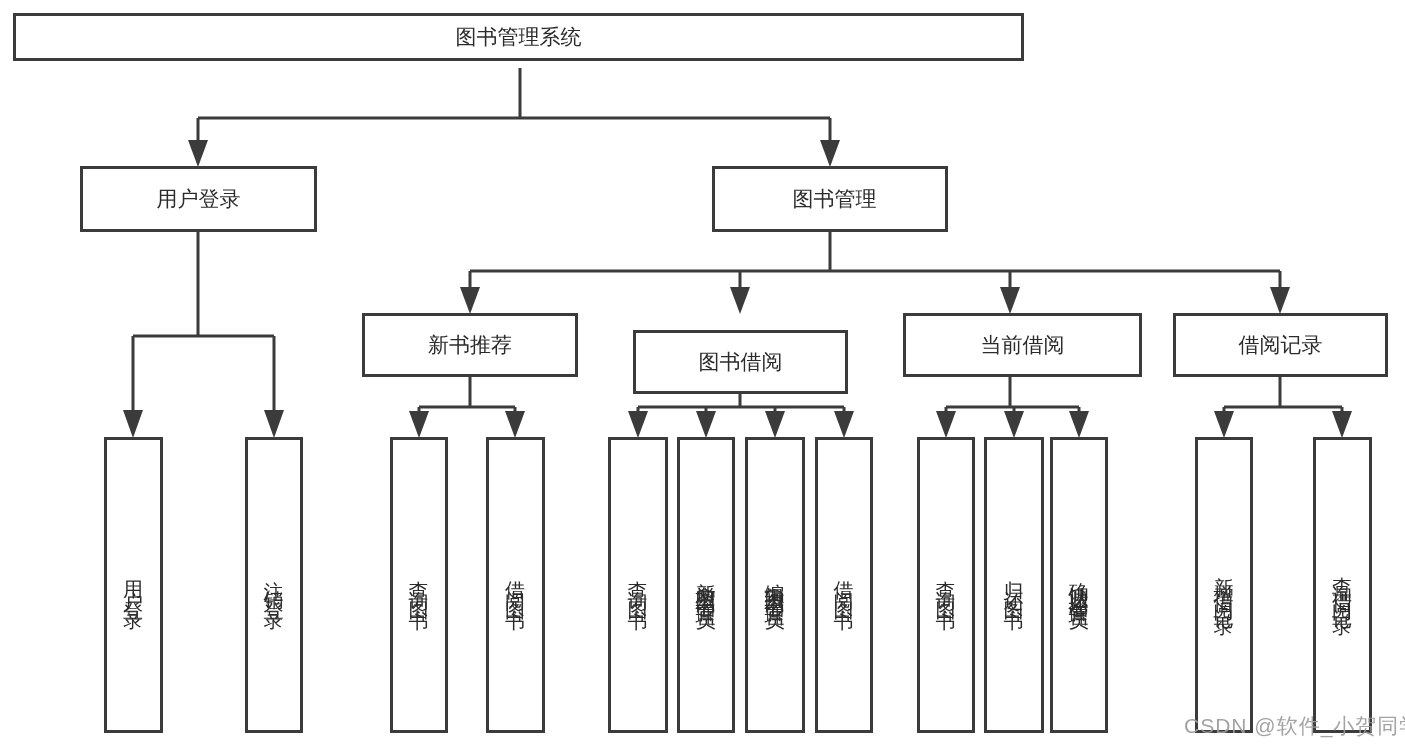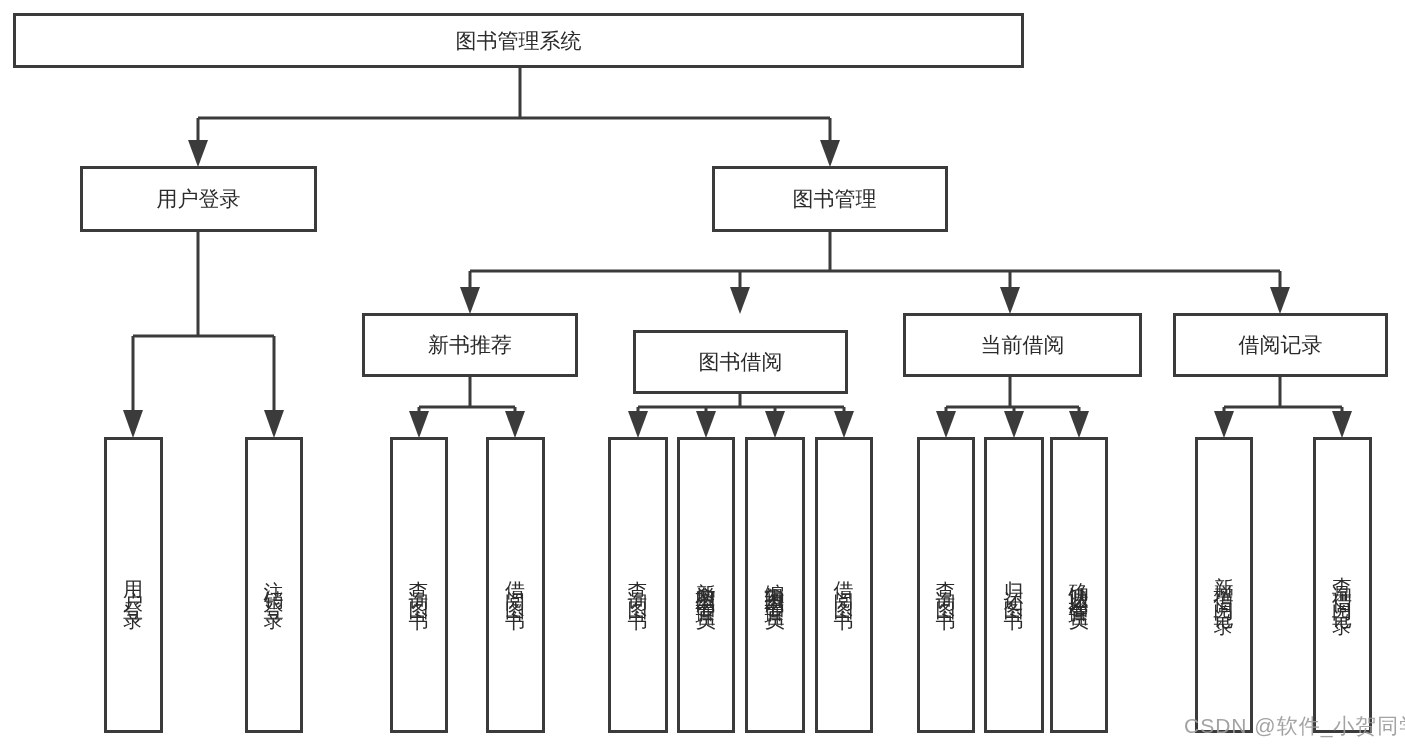--- a/index.html
+++ b/index.html
@@ -83,21 +83,21 @@
       <polygon points="765,411 785,411 775,438"></polygon>
       <polygon points="834,411 854,411 844,438"></polygon>
       <polygon points="936,411 956,411 946,438"></polygon>
       <polygon points="1004,411 1024,411 1014,438"></polygon>
       <polygon points="1069,411 1089,411 1079,438"></polygon>
       <polygon points="1214,411 1234,411 1224,438"></polygon>
       <polygon points="1332,411 1352,411 1342,438"></polygon>
     </g>
   </svg>
 
-  <div class="box" style="left:13px;top:13px;width:1011px;height:55px;">图书管理系统</div>
+  <div class="box" style="left:13px;top:13px;width:1011px;height:48px;">图书管理系统</div>
 
   <div class="box" style="left:80px;top:166px;width:237px;height:66px;">用户登录</div>
   <div class="box" style="left:712px;top:166px;width:236px;height:66px;padding-left:9px;">图书管理</div>
 
   <div class="box" style="left:362px;top:313px;width:216px;height:64px;text-align:right;">新书推荐</div>
   <div class="box" style="left:633px;top:330px;width:215px;height:64px;">图书借阅</div>
   <div class="box" style="left:903px;top:313px;width:239px;height:64px;">当前借阅</div>
   <div class="box" style="left:1173px;top:313px;width:215px;height:64px;">借阅记录</div>
 
   <div class="box vbox" style="left:104px;top:437px;width:59px;height:296px;">用户登录</div>

